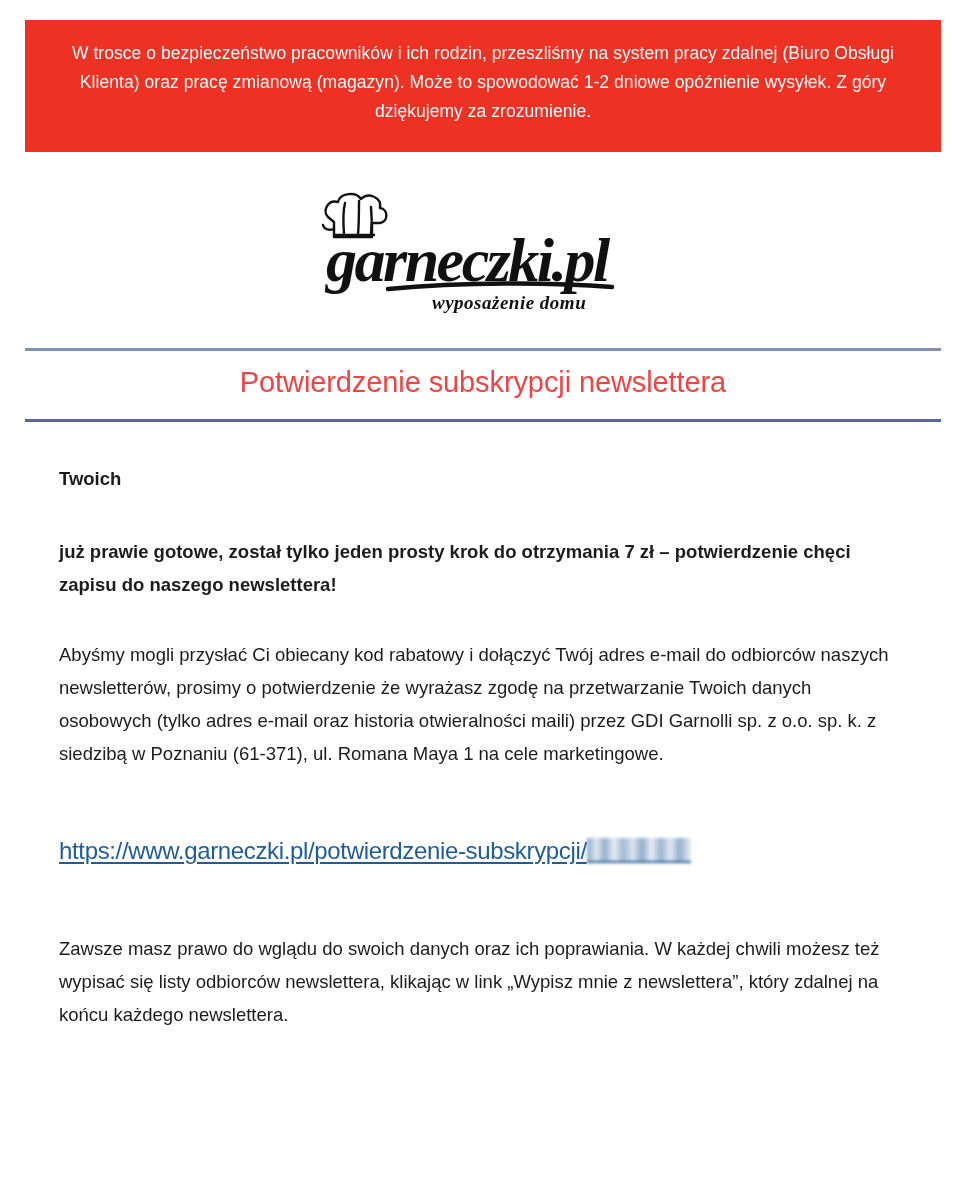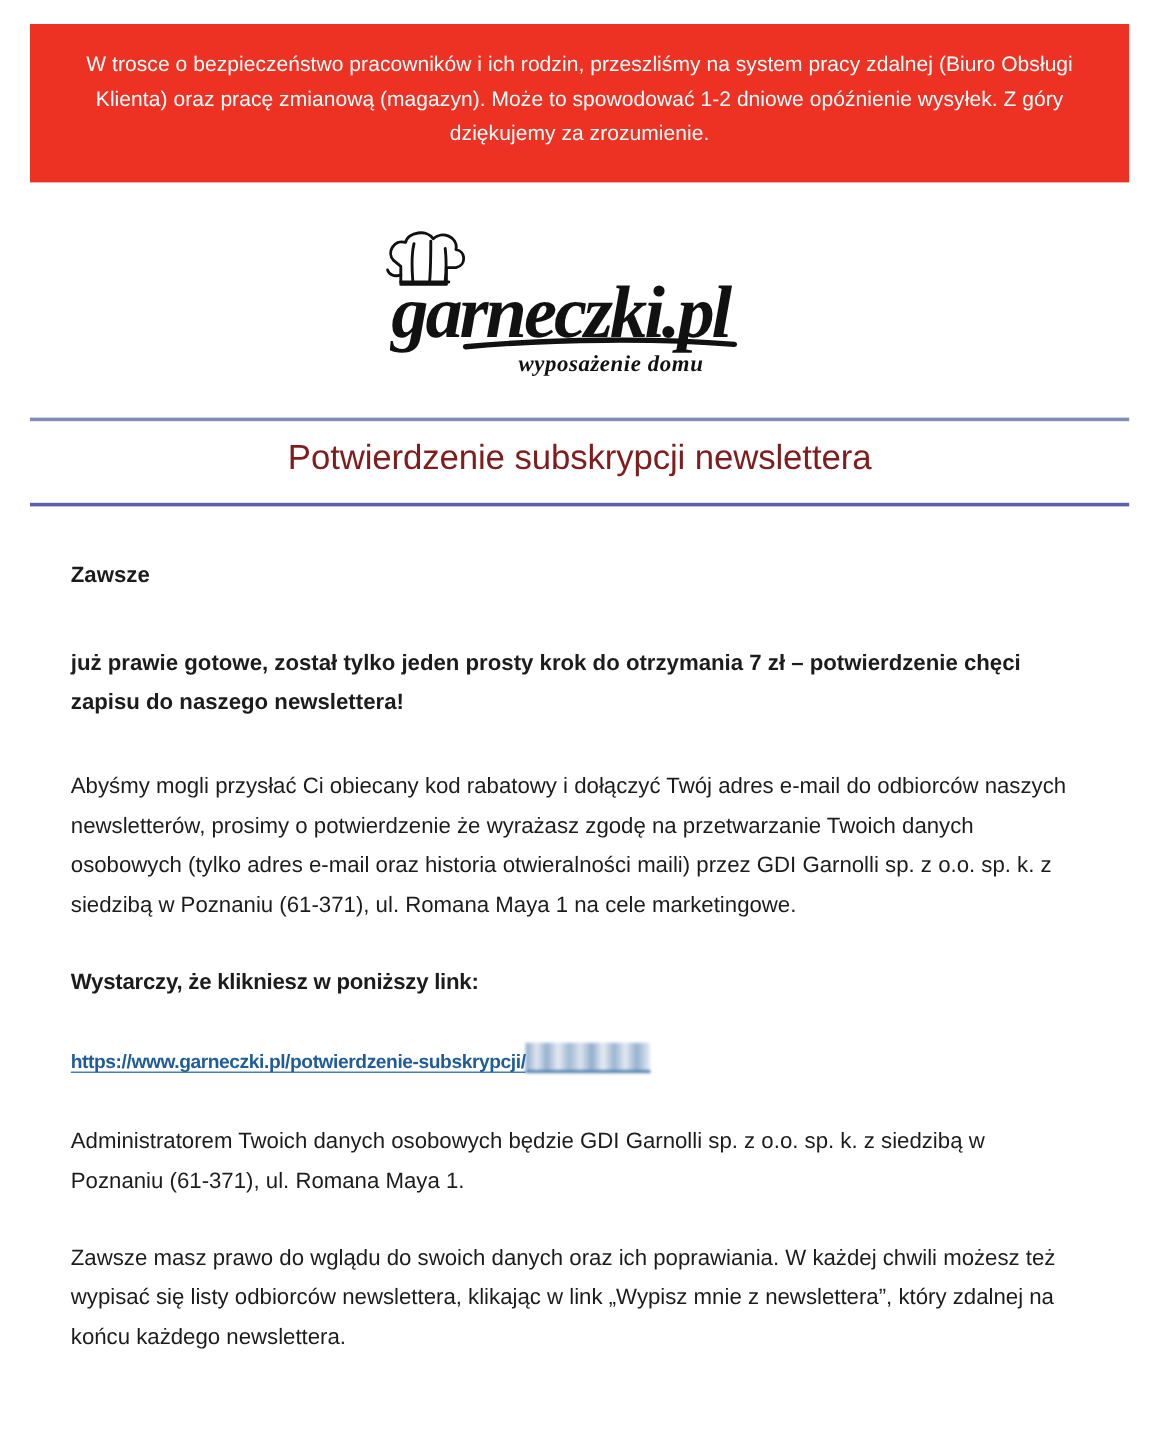--- a/index.html
+++ b/index.html
@@ -81,21 +81,21 @@
     background: #5B61AB;
   }
   .page-title {
     position: absolute;
     left: 25px;
     top: 362px;
     width: 916px;
     text-align: center;
     font-size: 29px;
     font-weight: 400;
-    color: #7f1d1d;
+    color: #ef4444;
     letter-spacing: -0.1px;
     line-height: 40px;
   }
 
   
   .content {
     position: absolute;
     left: 59px;
     top: 462px;
     width: 830px;
@@ -122,22 +122,22 @@
     color: #111111;
     line-height: 34px;
     letter-spacing: -0.2px;
   }
 
   .link-line {
     white-space: nowrap;
     line-height: 36px;
   }
   .confirm-link {
-    font-size: 16px;
-    font-weight: bold;
+    font-size: 24px;
+    font-weight: normal;
     color: #1F5C99;
     text-decoration: underline;
     text-underline-offset: 3px;
     letter-spacing: -0.35px;
     cursor: pointer;
   }
   .redacted-token {
     display: inline-block;
     width: 104px;
     height: 23px;
@@ -192,34 +192,32 @@
       </svg>
     </div>
   </div>
 
   <div class="rule rule-top"></div>
   <div class="page-title">Potwierdzenie subskrypcji newslettera</div>
   <div class="rule rule-bottom"></div>
 
   <div class="content">
 
-    <p class="para-bold">Zawsze</p>
+    <p class="para-bold">Twoich</p>
     <div class="gap-greeting"></div>
 
     <p class="para-bold">już prawie gotowe, został tylko jeden prosty krok do otrzymania 7 zł – potwierdzenie chęci zapisu do naszego newslettera!</p>
     <div class="gap-lead"></div>
 
     <p>Abyśmy mogli przysłać Ci obiecany kod rabatowy i dołączyć Twój adres e-mail do odbiorców naszych newsletterów, prosimy o potwierdzenie że wyrażasz zgodę na przetwarzanie Twoich danych osobowych (tylko adres e-mail oraz historia otwieralności maili) przez GDI Garnolli sp. z o.o. sp. k. z siedzibą w Poznaniu (61-371), ul. Romana Maya 1 na cele marketingowe.</p>
     <div class="gap-std"></div>
 
-    <p class="subhead">Wystarczy, że klikniesz w poniższy link:</p>
     <div class="gap-link"></div>
 
     <p class="link-line"><a class="confirm-link" href="#">https://www.garneczki.pl/potwierdzenie-subskrypcji/</a><span class="redacted-token"></span></p>
     <div class="gap-after-link"></div>
 
-    <p>Administratorem Twoich danych osobowych będzie GDI Garnolli sp. z o.o. sp. k. z siedzibą w Poznaniu (61-371), ul. Romana Maya 1.</p>
     <div class="gap-std"></div>
 
     <p>Zawsze masz prawo do wglądu do swoich danych oraz ich poprawiania. W każdej chwili możesz też wypisać się listy odbiorców newslettera, klikając w link „Wypisz mnie z newslettera”, który zdalnej na końcu każdego newslettera.</p>
 
   </div>
 </div>
 
 </body></html>

